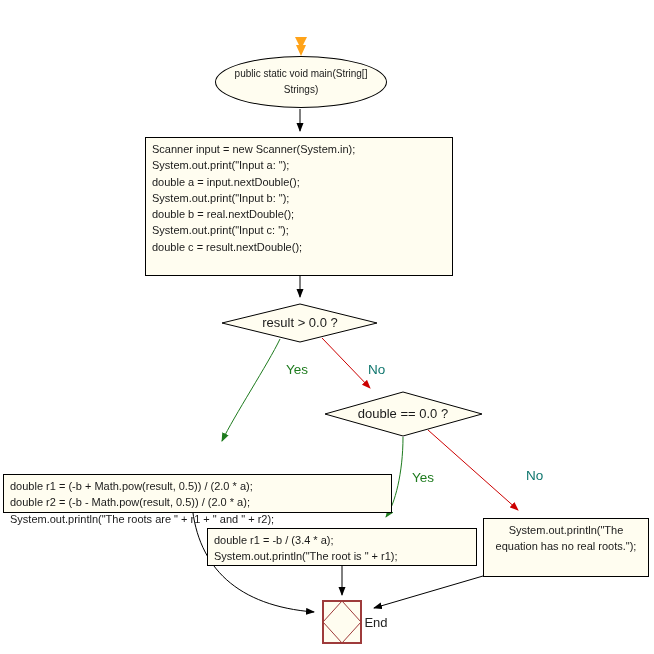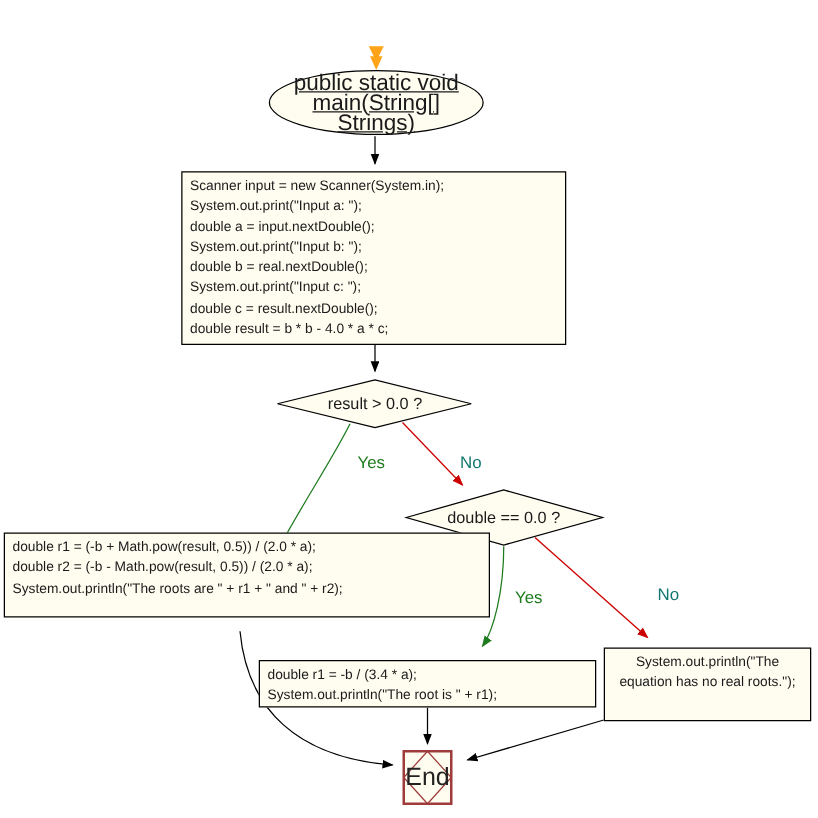--- a/index.html
+++ b/index.html
@@ -9,34 +9,34 @@
   }
   svg.layer{position:absolute;left:0;top:0;width:654px;height:654px;}
   .node{
     position:absolute;background:#FFFDF0;border:1px solid #000;
     box-sizing:border-box;
   }
   .ellipse{
     border-radius:50%;display:flex;align-items:center;justify-content:center;
   }
   .ellipse .node-text{
-    text-align:center;font-size:18px;line-height:16px;width:146px;text-decoration:underline;
+    text-align:center;font-size:10px;line-height:16px;width:146px;
   }
   .code{font-size:11px;line-height:16.3px;padding:3px 6px;white-space:nowrap;}
   .code.center{white-space:normal;text-align:center;padding:3px 4px;}
   .dtext{
     position:absolute;width:150px;text-align:center;font-size:13px;
   }
   .edge-label{position:absolute;font-size:13.5px;}
   .edge-label.green{color:#1E7B1E;}
   .edge-label.red{color:#0f766e;}
   .end-label{
     position:absolute;left:323px;top:601px;width:38px;height:42px;
     display:flex;align-items:center;justify-content:center;
-    font-size:20px;color:#222;
+    font-size:13px;color:#222;padding-left:34px;
   }
 </style>
 </head>
 <body>
 
 <div class="stage">
 
   <svg class="layer" width="654" height="654">
     <defs>
       <marker id="ab" markerWidth="10" markerHeight="8" refX="8" refY="3.5" orient="auto">
@@ -74,27 +74,26 @@
   </div>
 
   <div class="node code" style="left:145px;top:137px;width:308px;height:139px">
     <div>Scanner input = new Scanner(System.in);</div>
     <div>System.out.print("Input a: ");</div>
     <div>double a = input.nextDouble();</div>
     <div>System.out.print("Input b: ");</div>
     <div>double b = real.nextDouble();</div>
     <div>System.out.print("Input c: ");</div>
     <div>double c = result.nextDouble();</div>
-    <div>double result = b * b - 4.0 * a * c;</div>
   </div>
 
   <div class="dtext" style="left:225px;top:315px">result &gt; 0.0 ?</div>
   <div class="dtext" style="left:328px;top:406px">double == 0.0 ?</div>
 
-  <div class="node code" style="left:3px;top:426px;width:389px;height:68px">
+  <div class="node code" style="left:3px;top:474px;width:389px;height:39px">
     <div>double r1 = (-b + Math.pow(result, 0.5)) / (2.0 * a);</div>
     <div>double r2 = (-b - Math.pow(result, 0.5)) / (2.0 * a);</div>
     <div>System.out.println("The roots are " + r1 + " and " + r2);</div>
   </div>
 
   <div class="node code" style="left:207px;top:528px;width:270px;height:38px">
     <div>double r1 = -b / (3.4 * a);</div>
     <div>System.out.println("The root is " + r1);</div>
   </div>
 

